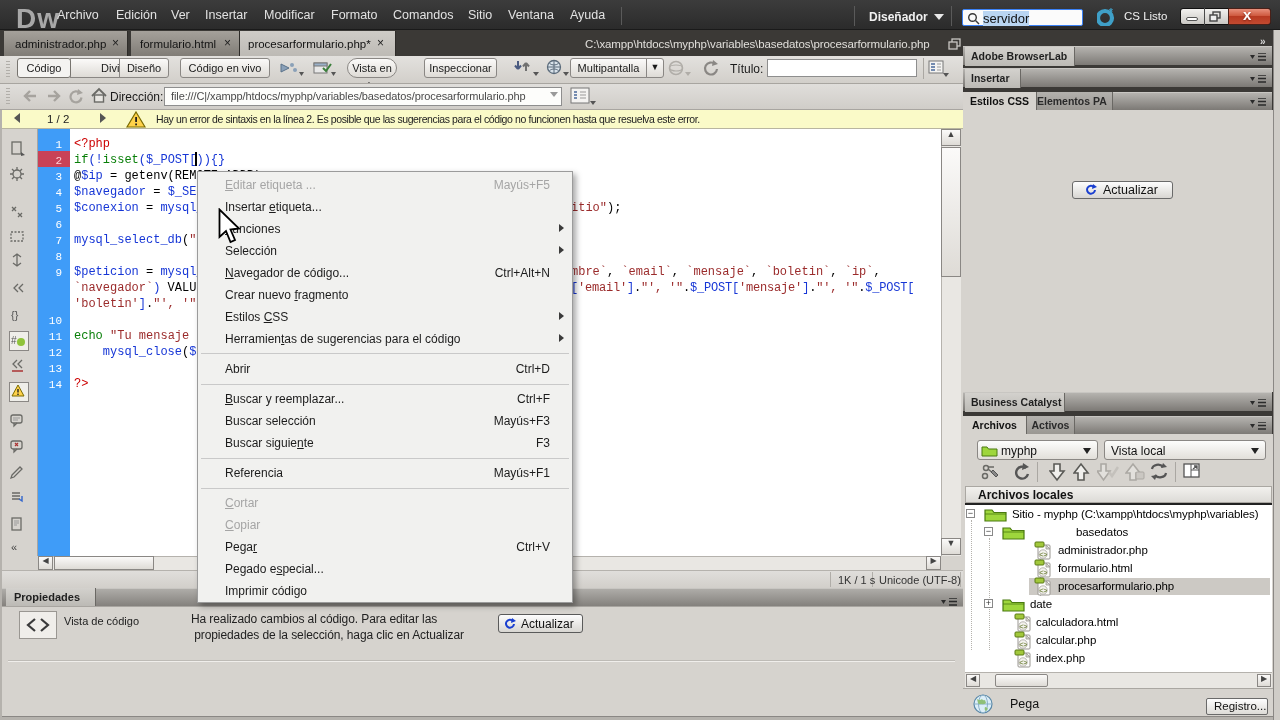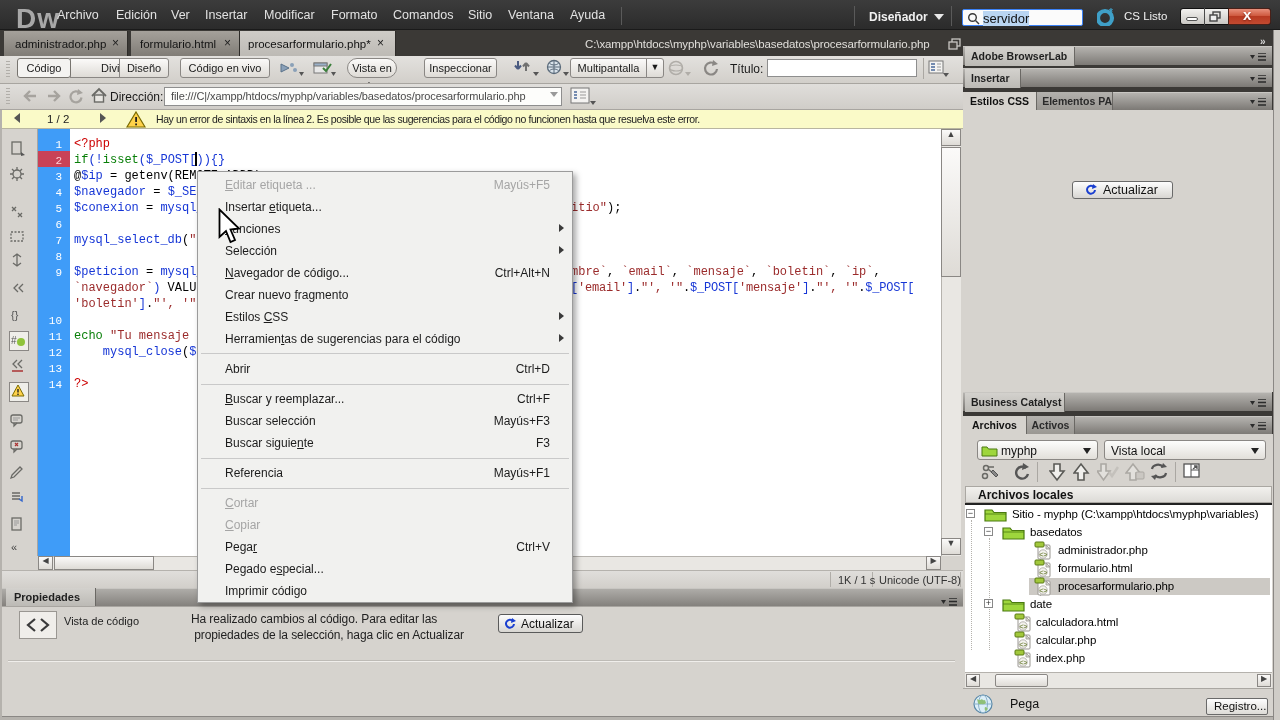--- a/index.html
+++ b/index.html
@@ -329,21 +329,21 @@
       </svg>
     </div>
 
 <div class="hdrbar" style="top:92px;height:18px;">
  <svg class="pmenu" style="top:5px;">
         <path d="M0 2 l5 0 -2.5 4 z" fill="#2a2a2a"></path>
         <path d="M8 0 h8 M8 3.5 h8 M8 7 h8" stroke="#2a2a2a" stroke-width="1.3"></path>
       </svg>
     </div>
 <div class="abs" style="left:963px;top:92px;width:74px;height:18px;background:#d6d3ce;color:#111;font-weight:bold;font-size:10.5px;line-height:18px;text-align:center;border-right:1px solid #6a6864;box-sizing:border-box;white-space:nowrap;">Estilos CSS</div>
-<div class="abs" style="left:1037px;top:92px;width:76px;height:18px;background:linear-gradient(#b3b1ad,#9a9792);color:#2a2a2a;font-weight:bold;font-size:10.5px;line-height:18px;text-align:right;border-right:1px solid #6a6864;box-sizing:border-box;white-space:nowrap;">Elementos PA</div>
+<div class="abs" style="left:1037px;top:92px;width:76px;height:18px;background:linear-gradient(#b3b1ad,#9a9792);color:#2a2a2a;font-weight:bold;font-size:10.5px;line-height:18px;text-align:left;border-right:1px solid #6a6864;box-sizing:border-box;white-space:nowrap;">Elementos PA</div>
 <div class="abs" style="left:963px;top:110px;width:317px;height:282px;background:#d6d3ce;"></div>
 <div class="abs" style="left:1072px;top:181px;width:101px;height:18px;border:1px solid #6a6a6a;border-radius:3px;background:linear-gradient(#fdfdfd,#d8d6d2);box-sizing:border-box;">
   <svg width="12" height="12" style="position:absolute;left:12px;top:2px;">
         <path d="M9 3 a4 4 0 1 0 1 3" fill="none" stroke="#1a3fd0" stroke-width="2"></path>
         <path d="M8 0 l4 3 -5 2 z" fill="#1a3fd0"></path>
       </svg>
   <span style="position:absolute;left:30px;top:1px;font-size:12.5px;color:#111;">Actualizar</span>
 </div>
 
 <div class="hdrbar" style="top:392px;">
@@ -430,21 +430,21 @@
       <svg style="position:absolute;left:984px;top:508px;" width="24" height="15">
         <path d="M1 13 V2 h7 l2 2.5 H22 v8.5 z" fill="#9ed63c" stroke="#4a7a10" stroke-width="1.2"></path>
         <path d="M1 6 h21" stroke="#4a7a10" stroke-width="0.8"></path>
       </svg>
       <div style="position:absolute;left:1012px;top:508px;font-size:11.5px;letter-spacing:-0.1px;color:#000;white-space:nowrap;">Sitio - myphp (C:\xampp\htdocs\myphp\variables)</div>
       <div style="position:absolute;left:984px;top:527px;width:9px;height:9px;background:#fff;border:1px solid #888;box-sizing:border-box;font-size:9px;line-height:7px;text-align:center;color:#333;">−</div>
       <svg style="position:absolute;left:1002px;top:526px;" width="24" height="15">
         <path d="M1 13 V2 h7 l2 2.5 H22 v8.5 z" fill="#9ed63c" stroke="#4a7a10" stroke-width="1.2"></path>
         <path d="M1 6 h21" stroke="#4a7a10" stroke-width="0.8"></path>
       </svg>
-      <div style="position:absolute;left:1030px;top:526px;font-size:11.5px;letter-spacing:-0.1px;color:#000;white-space:nowrap;">basedatos</div>
+      <div style="position:absolute;left:1076px;top:526px;font-size:11.5px;letter-spacing:-0.1px;color:#000;white-space:nowrap;">basedatos</div>
       <svg style="position:absolute;left:1034px;top:541px;" width="20" height="19">
         <rect x="4" y="4" width="12" height="14" rx="1" fill="#fdfdfb" stroke="#9a9792" stroke-width="1"></rect>
         <path d="M12 4 l4 4 h-4 z" fill="#d8d5d0" stroke="#9a9792" stroke-width="0.8"></path>
         <rect x="1" y="1" width="9" height="5" rx="1" fill="#a2c83c" stroke="#5a7a14" stroke-width="1"></rect>
         <circle cx="9" cy="13" r="4.2" fill="#f4f3ef" stroke="#a8a59f" stroke-width="0.8"></circle>
         <text x="5.2" y="16" font-size="7" fill="#7a8a4a" font-weight="bold">&lt;&gt;</text>
       </svg>
       <div style="position:absolute;left:1058px;top:544px;font-size:11.5px;letter-spacing:-0.1px;color:#000;white-space:nowrap;">administrador.php</div>
       <svg style="position:absolute;left:1034px;top:559px;" width="20" height="19">
         <rect x="4" y="4" width="12" height="14" rx="1" fill="#fdfdfb" stroke="#9a9792" stroke-width="1"></rect>

